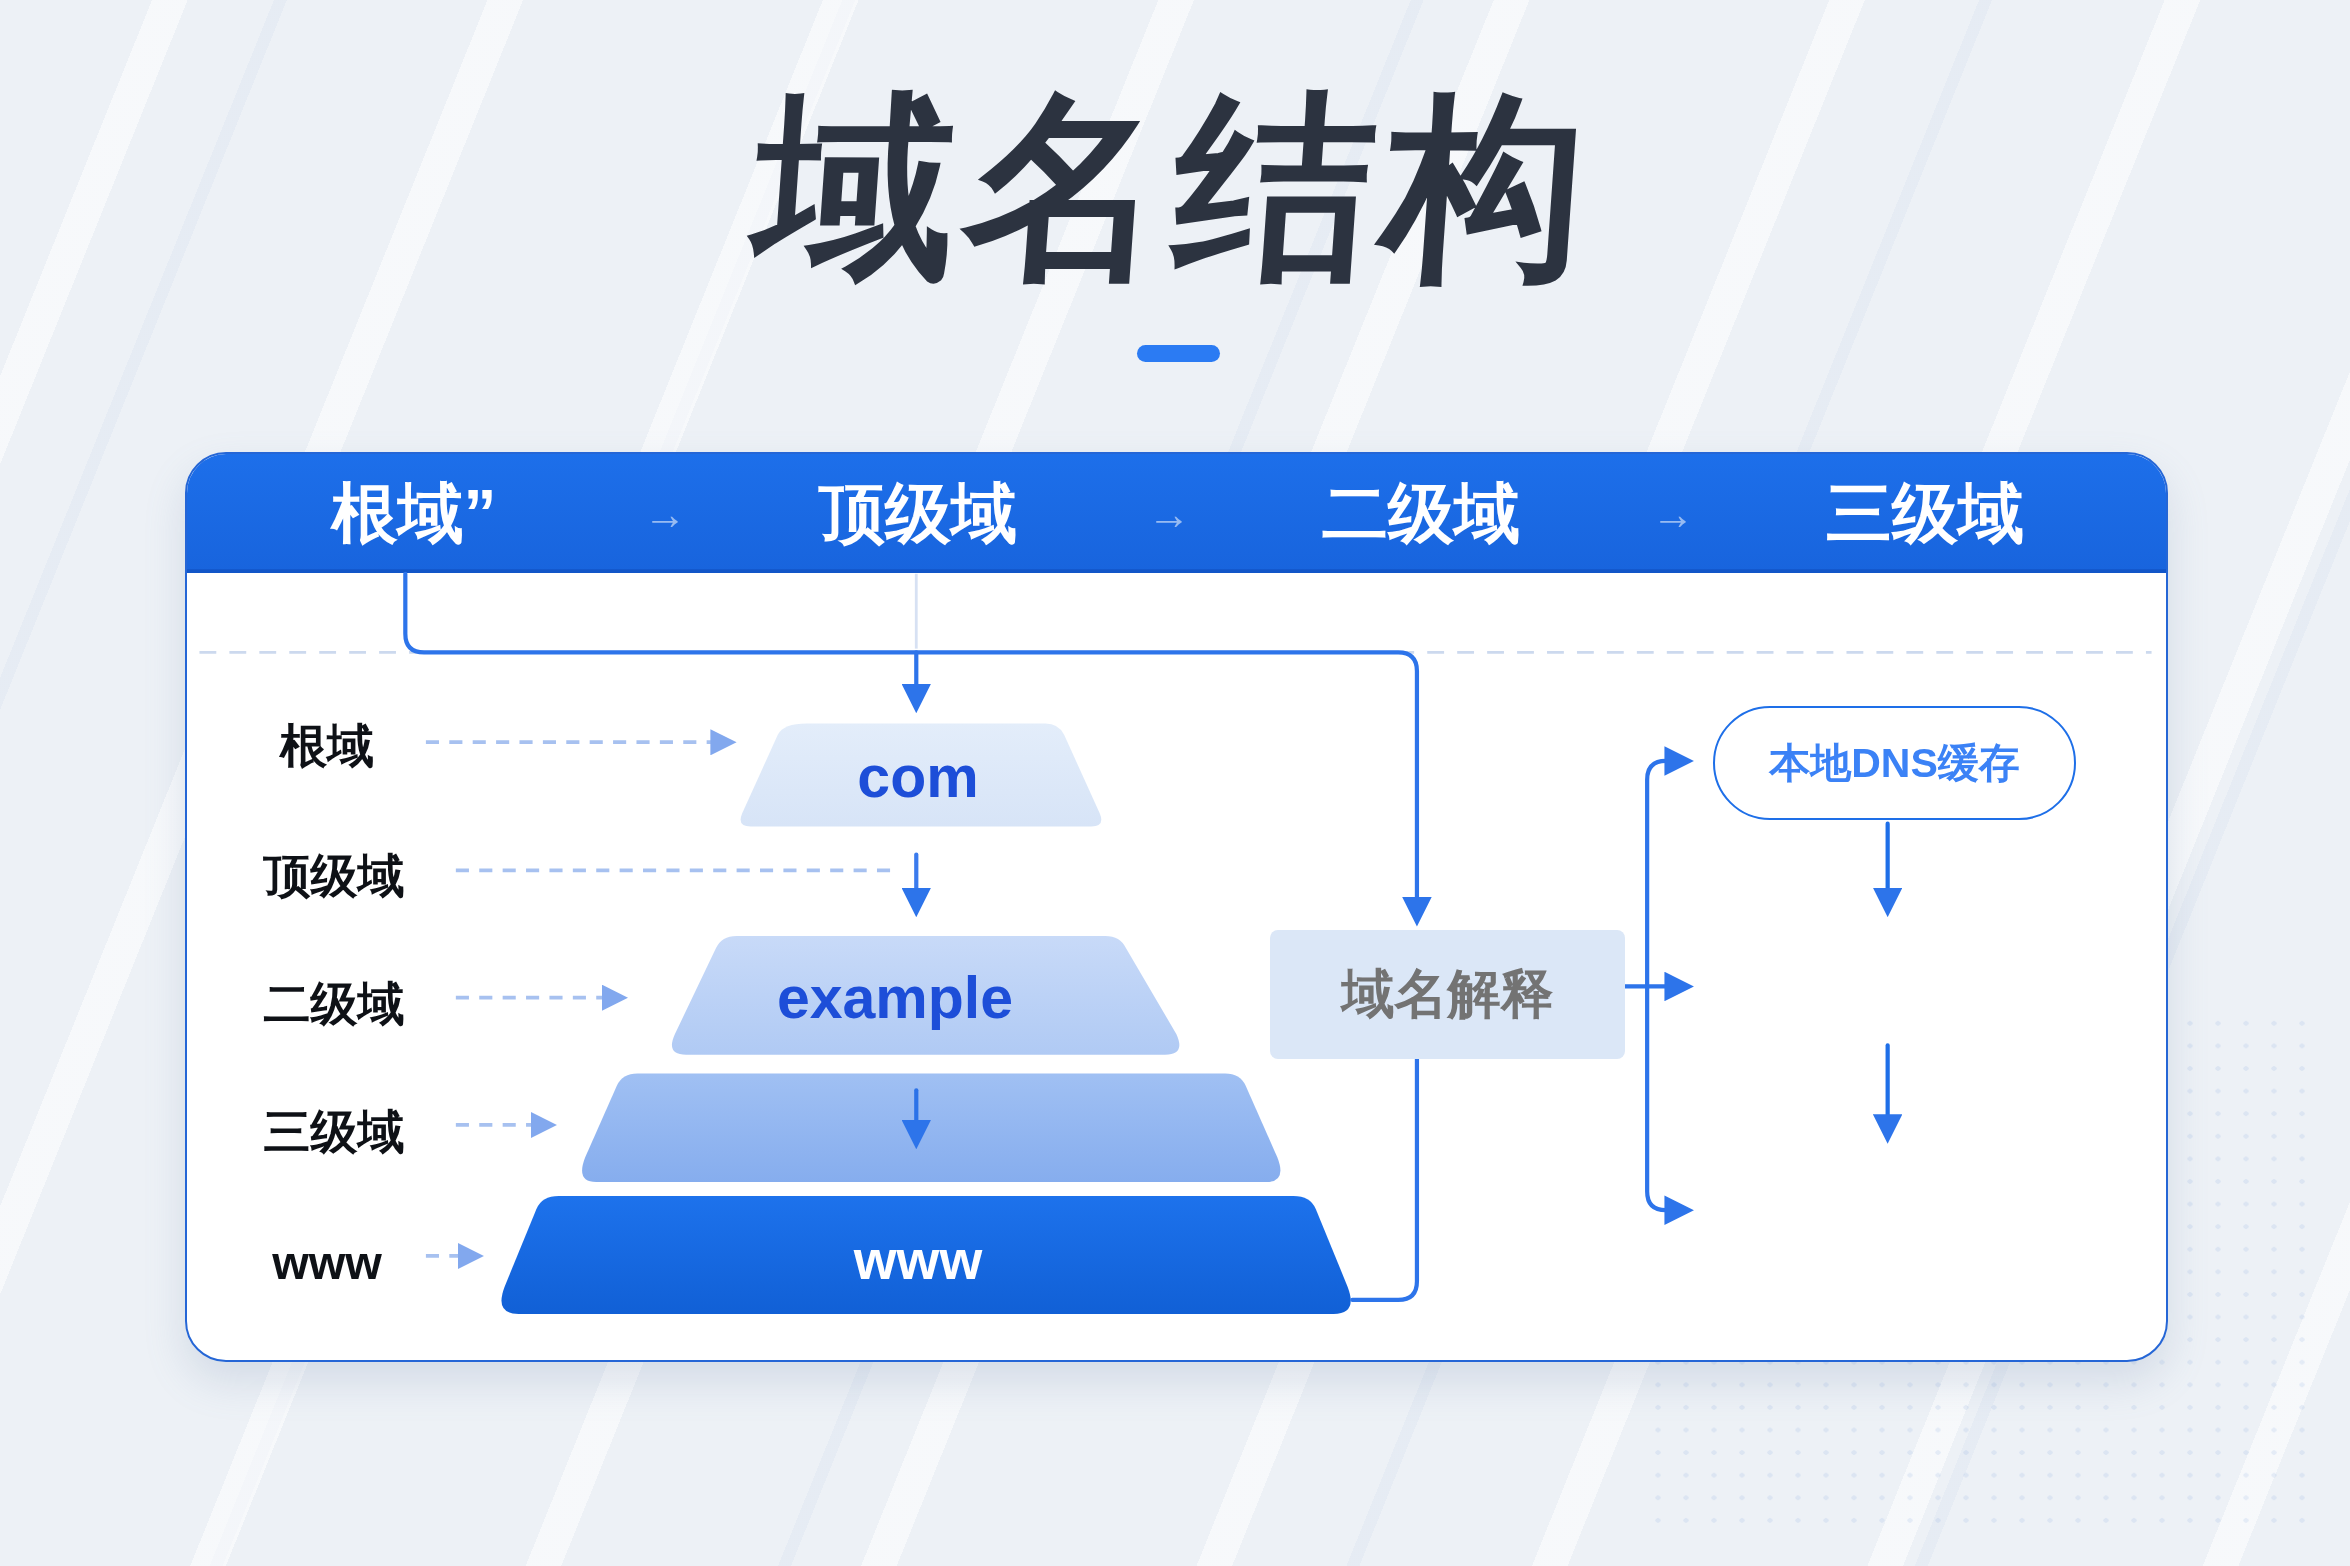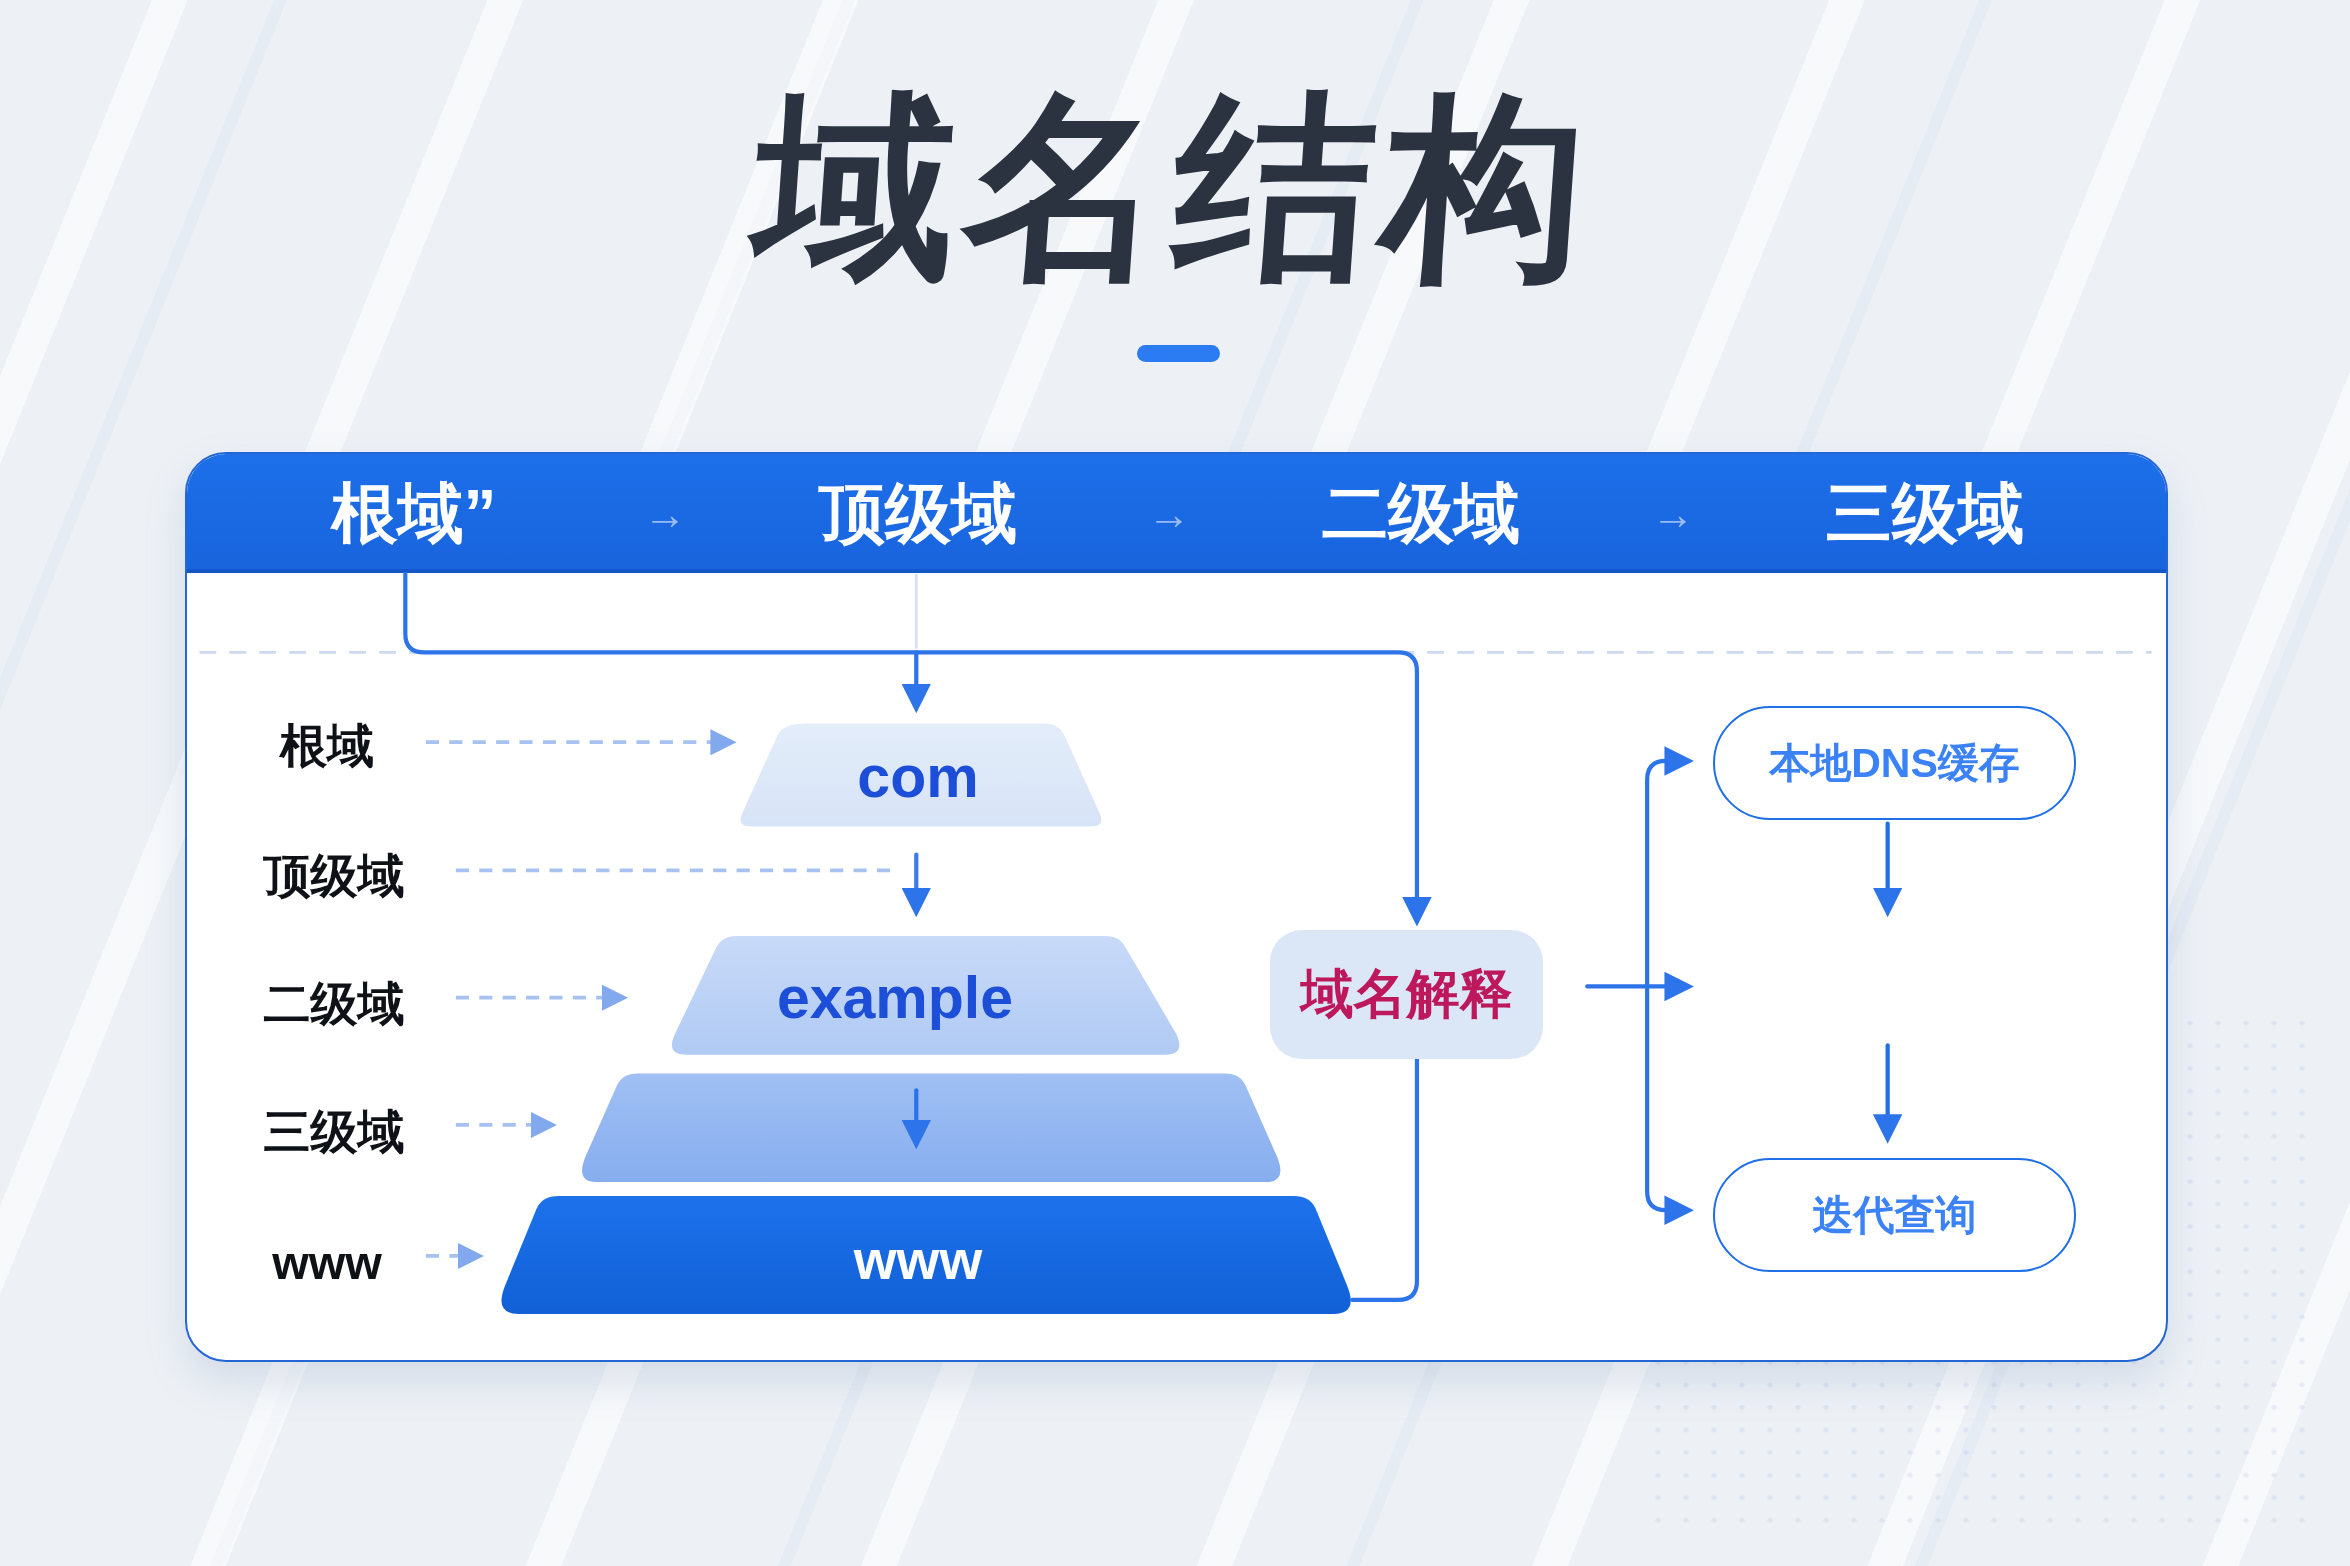--- a/index.html
+++ b/index.html
@@ -51,23 +51,23 @@
   .row-label{
     position:absolute;transform:translate(-50%,-50%);
     font-size:47px;font-weight:800;color:#0e1116;white-space:nowrap;
   }
   .pyr-label{
     position:absolute;transform:translate(-50%,-50%);
     font-size:59px;font-weight:700;color:#1d4ed8;white-space:nowrap;
   }
   .pyr-label.www{color:#ffffff;font-size:55px;}
   .resolver-box{
-    position:absolute;left:1083px;top:476px;width:273px;height:129px;border-radius:32px;
+    position:absolute;left:1083px;top:476px;width:355px;height:129px;border-radius:8px;
     background:var(--resolver,#dbe7f7);display:flex;align-items:center;justify-content:center;
-    font-size:53px;font-weight:800;color:#be185d;
+    font-size:53px;font-weight:800;color:#737373;
   }
   .flow-box{
     position:absolute;left:1526px;width:363px;height:114px;box-sizing:border-box;
     background:#ffffff;border:2.8px solid #1e6fe8;border-radius:58px;
     display:flex;align-items:center;justify-content:center;
     font-size:41px;font-weight:700;color:#3b82f6;white-space:nowrap;
   }
 </style>
 </head>
 <body>
@@ -153,19 +153,16 @@
     <span class="pyr-label" style="left:708px;top:544px">example</span>
     <span class="pyr-label www" style="left:731px;top:806px">www</span>
 
     <div class="resolver-box">
       <span>域名解释</span>
     </div>
 
     <div class="flow-box" style="top:252px">
       <span>本地DNS缓存</span>
     </div>
-    <div class="flow-box" style="top:704px">
-      <span>迭代查询</span>
-    </div>
 
   </div>
 </div>
 
 
 </body></html>

